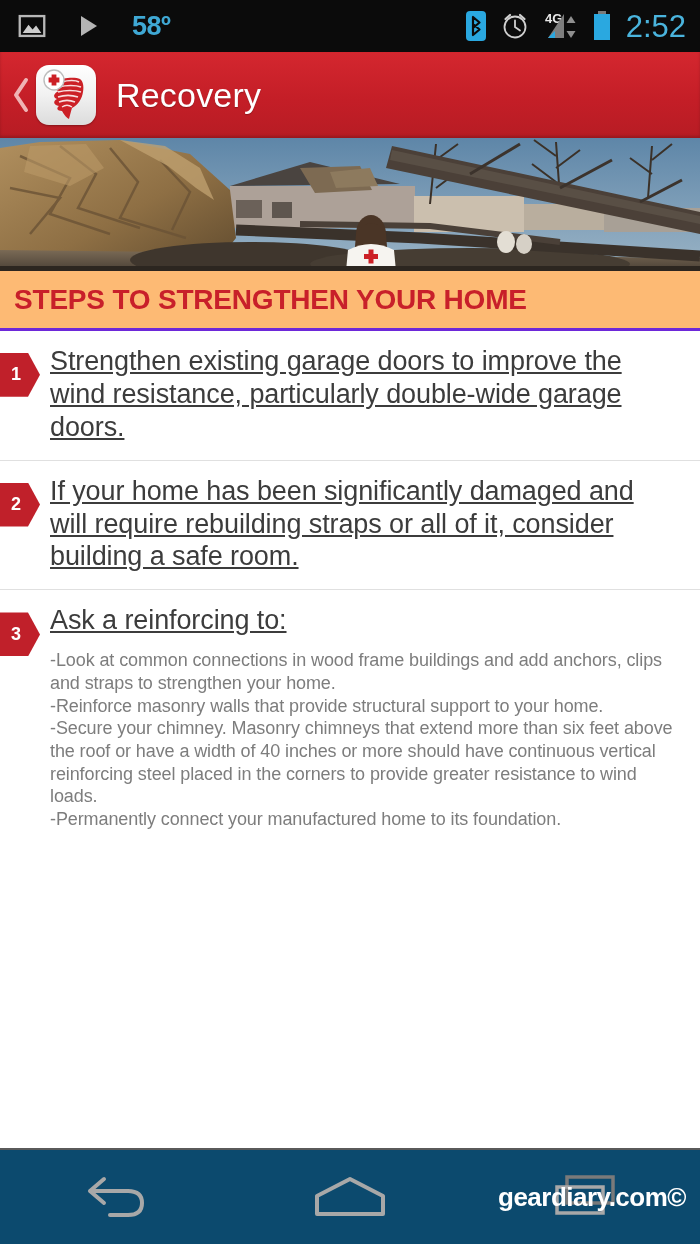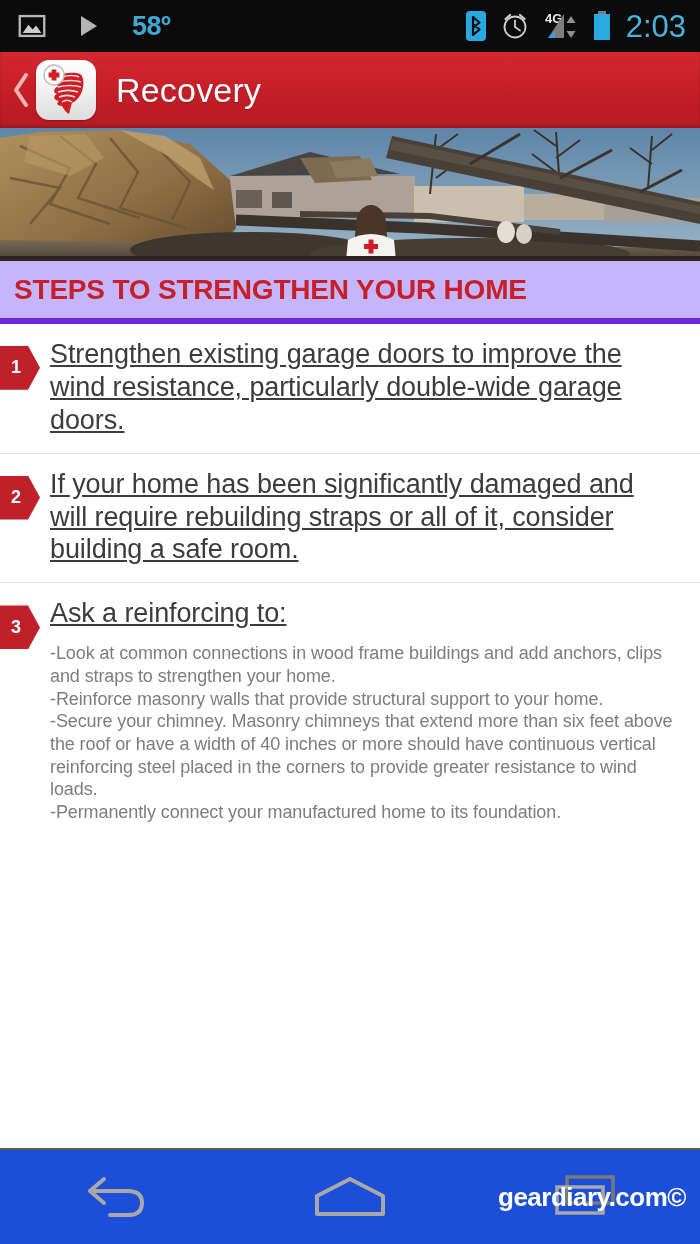--- a/index.html
+++ b/index.html
@@ -60,21 +60,21 @@
   .clock-text {
     color: #4ab4dd;
     font-size: 31px;
     font-weight: normal;
     letter-spacing: 0px;
     line-height: 1;
   }
 
   
   .app-bar {
-    height: 76px;
+    height: 86px;
     background: linear-gradient(to bottom, #d4272f 0%, #c41e27 55%, #b71c24 100%);
     display: flex;
     align-items: center;
     padding-left: 8px;
     box-sizing: border-box;
     position: relative;
     flex: 0 0 auto;
     box-shadow: inset 0 -2px 3px rgba(0,0,0,0.18);
   }
   .back-chevron {
@@ -112,23 +112,23 @@
     position: relative;
     overflow: hidden;
     flex: 0 0 auto;
     background: #6d5a45;
   }
   .hero svg { display: block; width: 100%; height: 100%; }
 
   
   .section-heading {
     padding: 14px 0 12px 14px;
-    border-bottom: 6px solid #6d28d9;
-    flex: 0 0 auto;
-    background: #c4b5fd;
+    border-bottom: 3px solid #6d28d9;
+    flex: 0 0 auto;
+    background: #fdba74;
   }
   .section-heading-text {
     color: #c8202a;
     font-size: 28px;
     font-weight: bold;
     letter-spacing: -0.2px;
     line-height: 1.1;
   }
 
   
@@ -173,21 +173,21 @@
     line-height: 1.26;
     color: #7d7d7d;
     letter-spacing: -0.1px;
     margin-top: 12px;
     white-space: pre-line;
   }
 
   
   .nav-bar {
     height: 94px;
-    background: #1d4ed8;
+    background: #0c4a6e;
     border-top: 2px solid #5a5a5a;
     display: flex;
     justify-content: space-around;
     flex: 0 0 auto;
     position: relative;
   }
   .nav-btn {
     width: 150px;
     height: 94px;
     display: flex;
@@ -251,21 +251,21 @@
           <path d="M27 6 L31.5 13 L22.5 13 Z" fill="#8f8f8f"></path>
           <path d="M27 28 L31.5 21 L22.5 21 Z" fill="#8f8f8f"></path>
         </svg>
       </span>
       <span class="sb-icon">
         <svg width="20" height="32" viewBox="0 0 20 32">
           <rect x="6" y="1" width="8" height="3" fill="#7a7a7a"></rect>
           <rect x="2" y="4" width="16" height="26" fill="#2aa8e0"></rect>
         </svg>
       </span>
-      <span class="clock-text">2:03</span>
+      <span class="clock-text">2:52</span>
     </div>
   </div>
 
   <div class="app-bar">
     <div class="back-chevron">
       <svg width="18" height="38" viewBox="0 0 18 38">
         <path d="M14 4 L4 19 L14 34" fill="none" stroke="#efb4b4" stroke-width="4" stroke-linecap="round" stroke-linejoin="round"></path>
       </svg>
     </div>
     <div class="app-icon">

